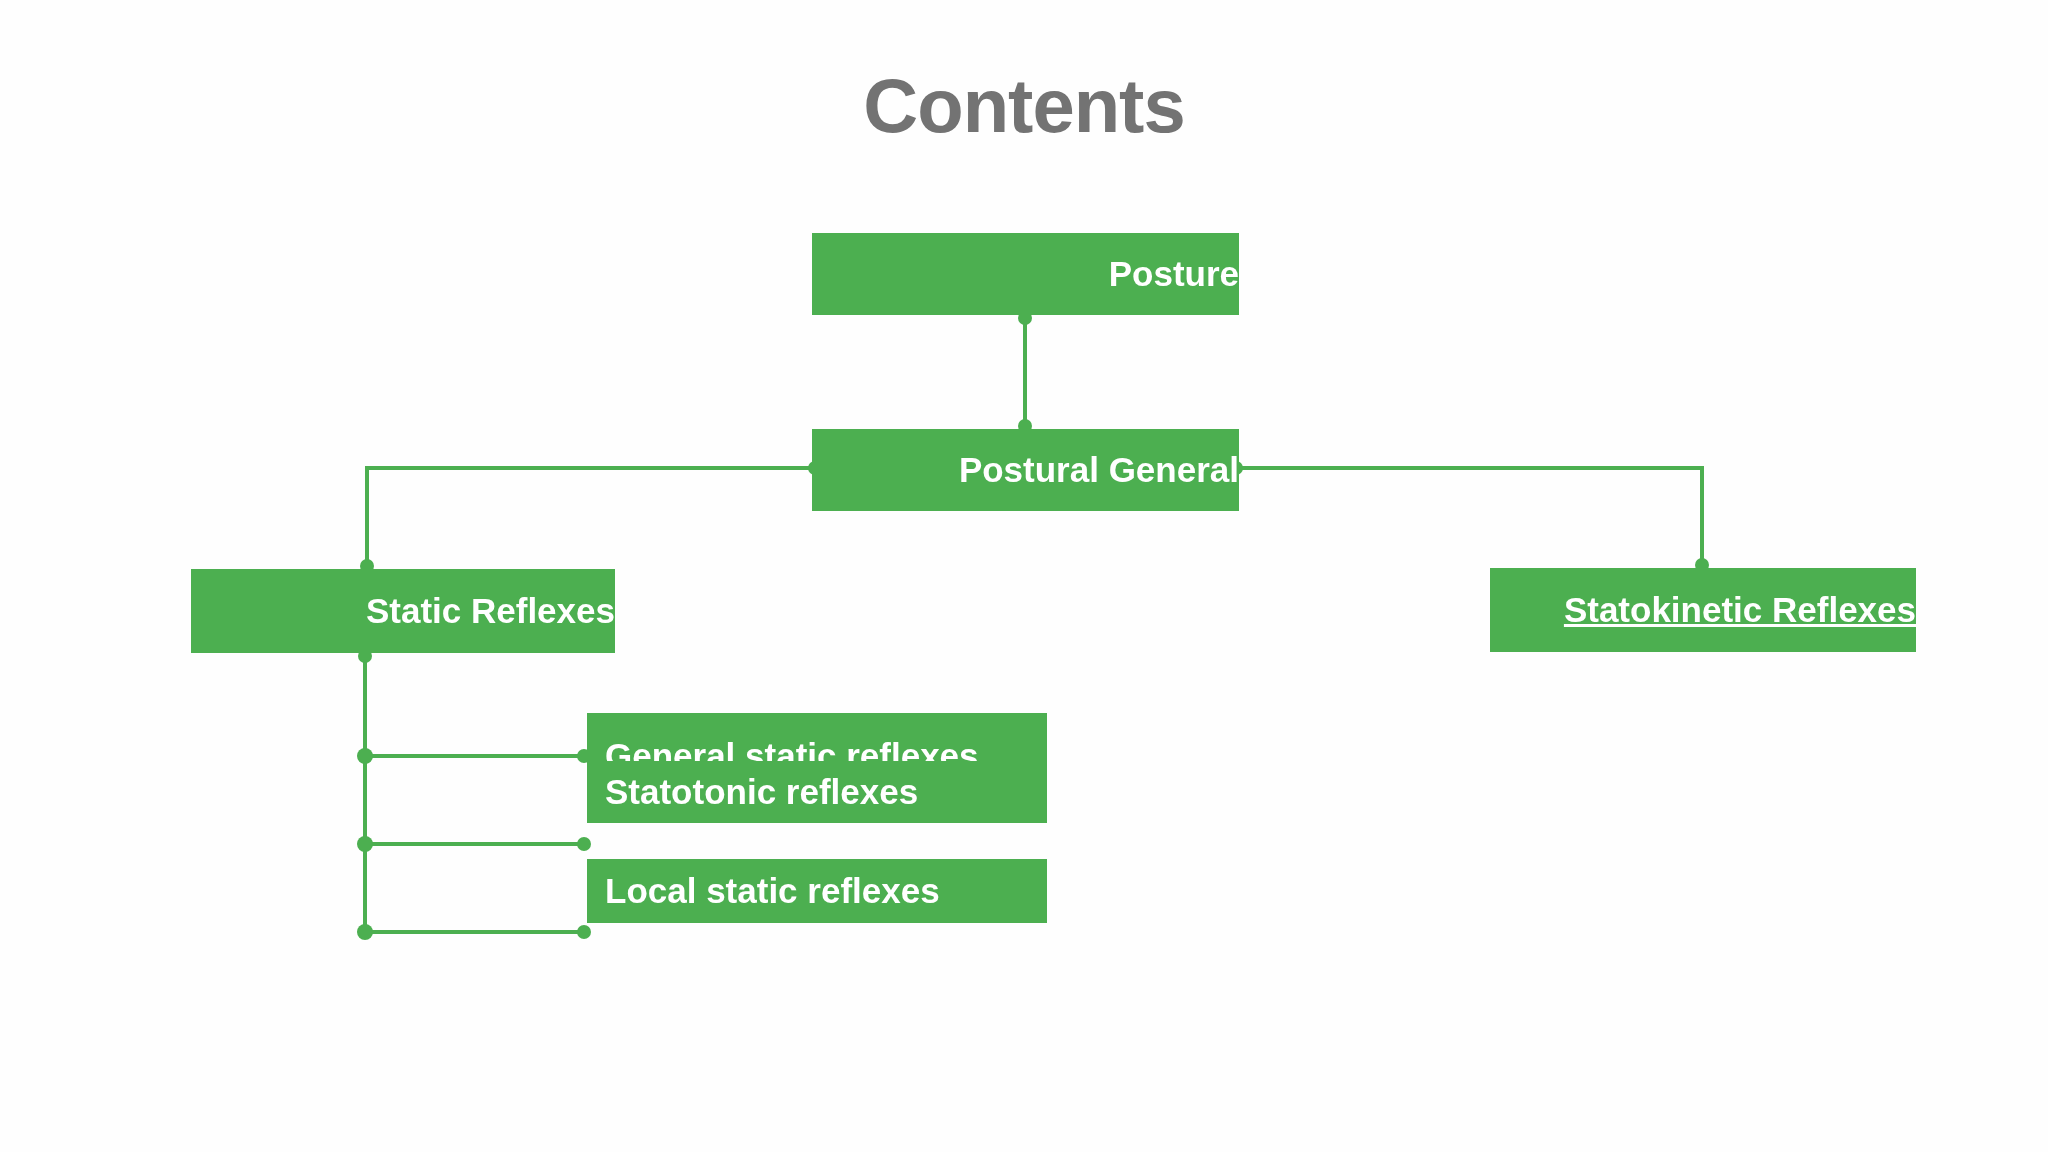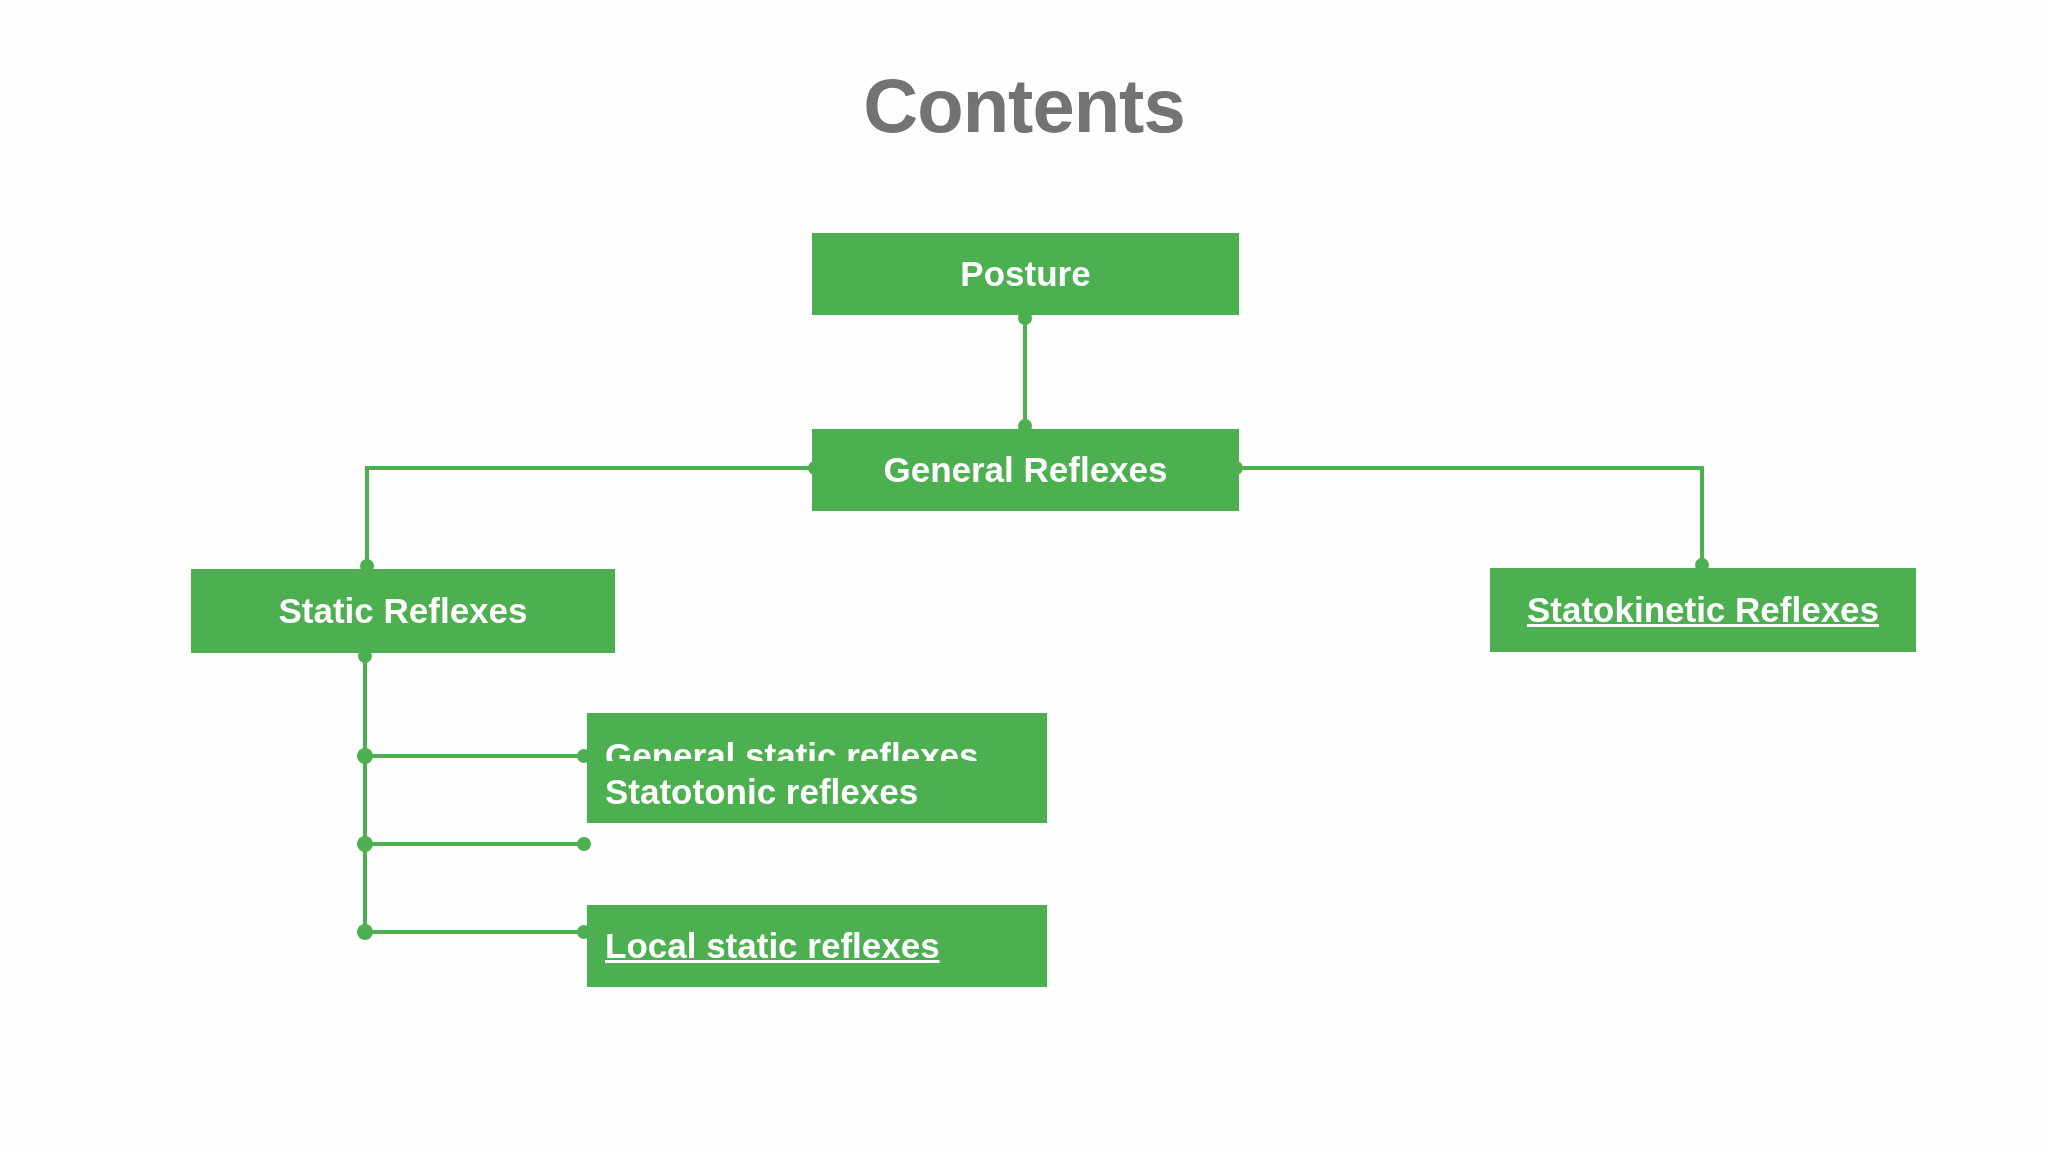--- a/index.html
+++ b/index.html
@@ -35,35 +35,35 @@
     height: 1152px;
   }
   .node {
     position: absolute;
     background: #4caf50;
     color: #ffffff;
     font-weight: bold;
     font-size: 35px;
     display: flex;
     align-items: center;
-    justify-content: center;
+    justify-content: flex-end;
     box-sizing: border-box;
     white-space: nowrap;
   }
   .node.sub {
     justify-content: flex-start;
     padding-left: 18px;
   }
   #node-posture        { left: 812px;  top: 233px; width: 427px; height: 82px; }
   #node-postural       { left: 812px;  top: 429px; width: 427px; height: 82px; }
   #node-static         { left: 153px;  top: 569px; width: 424px; height: 84px; margin-left: 38px; }
   #node-statokinetic   { left: 1490px; top: 568px; width: 426px; height: 84px; text-decoration: underline; }
   #node-general-static { left: 587px;  top: 713px; width: 460px; height: 85px; }
   #node-statotonic     { left: 587px;  top: 761px; width: 460px; height: 62px; }
-  #node-local-static   { left: 587px;  top: 905px; width: 460px; height: 82px; text-decoration: underline; }
+  #node-local-static   { left: 587px;  top: 859px; width: 460px; height: 64px; }
 </style>
 </head>
 <body>
 
 <div id="slide">
 
   <h1 id="title">Contents</h1>
 
   <svg id="connectors" viewBox="0 0 2048 1152" xmlns="http://www.w3.org/2000/svg" fill="none" stroke="#4caf50" stroke-width="4">
 
@@ -93,21 +93,21 @@
     <path d="M 365 932 L 587 932"></path>
     <circle cx="365" cy="932" r="8" fill="#4caf50" stroke="none"></circle>
     <circle cx="584" cy="932" r="7" fill="#4caf50" stroke="none"></circle>
   </svg>
 
   <div class="node" id="node-posture">
     <span>Posture</span>
   </div>
 
   <div class="node" id="node-postural">
-    <span>General Reflexes</span>
+    <span>Postural General</span>
   </div>
 
   <div class="node" id="node-static">
     <span>Static Reflexes</span>
   </div>
 
   <div class="node" id="node-statokinetic">
     <span>Statokinetic Reflexes</span>
   </div>
 

